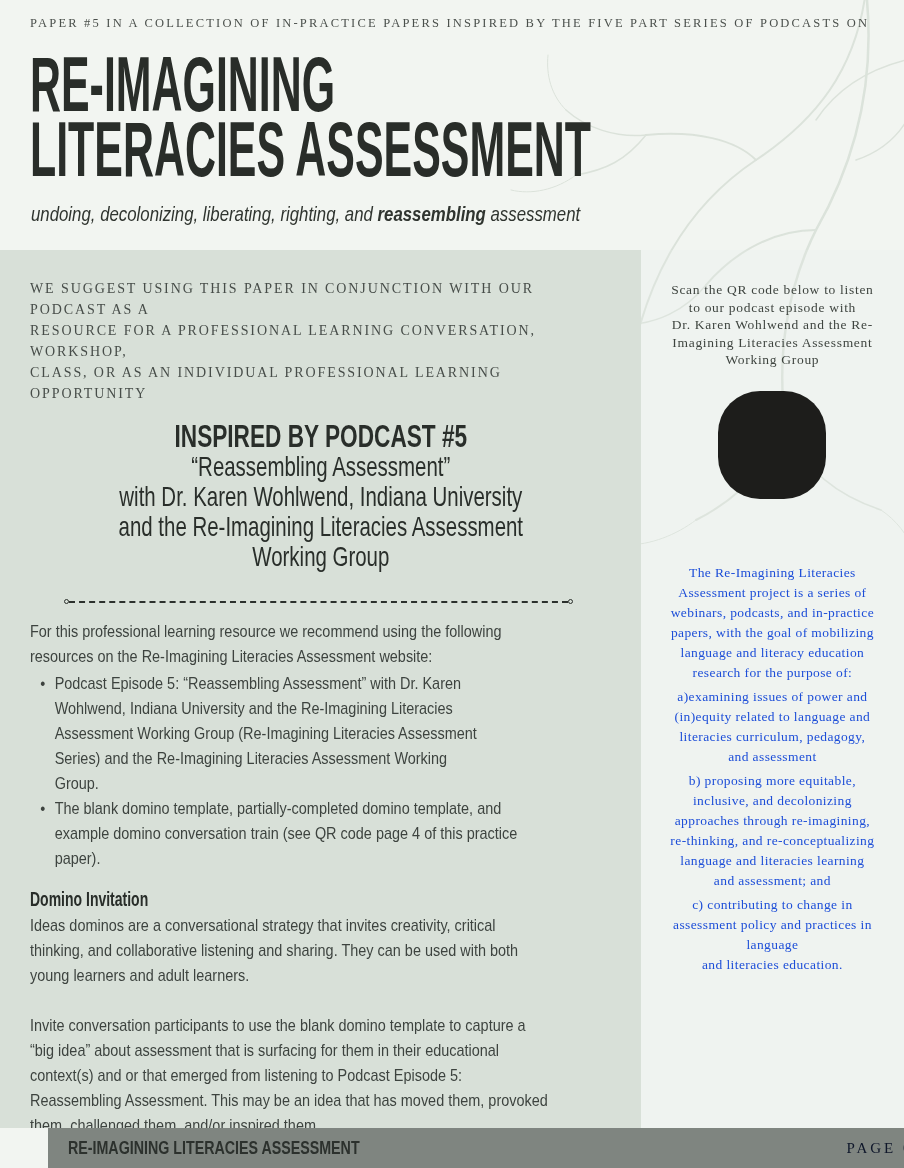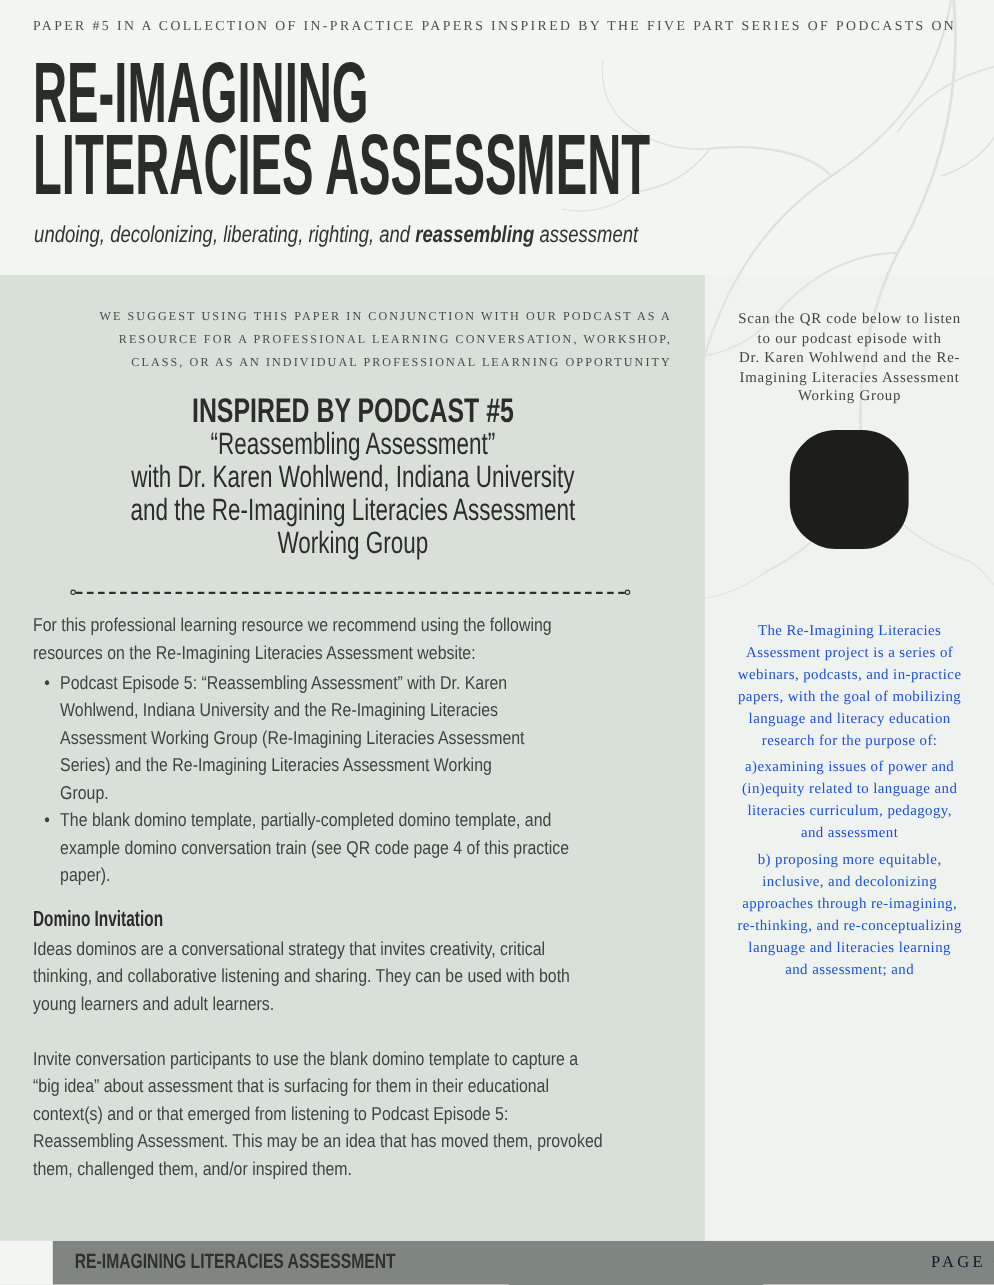--- a/index.html
+++ b/index.html
@@ -30,22 +30,22 @@
   
   .content { display:flex; width:904px; height:878px; }
   .main { position:relative; width:655px; height:878px; background:#d8e0d8; padding:28px 30px 0 30px; overflow:hidden; }
   .sidebar { position:relative; width:269px; height:878px; background:#eff3f0; padding:31px 14px 0 14px; overflow:hidden; text-align:center; }
   .sidebar .branches { top:-250px; right:-12px; opacity:.45; }
   .sidebar-inner { position:relative; z-index:1; }
 
   
   .pre { white-space:pre-line; }
   .suggestion {
-    font-family:"Liberation Serif", serif; font-size:11px; line-height:21px;
-    letter-spacing:1.9px; color:#474d49; text-align:right;
+    font-family:"Liberation Serif", serif; font-size:14px; line-height:21px;
+    letter-spacing:1.9px; color:#474d49; text-align:left;
   }
   .inspired { margin-top:17px; text-align:center; color:#292e2a;
     transform:scaleX(0.73); transform-origin:50% 0; width:137%; margin-left:-18.5%; }
   .inspired-h { font-size:31px; line-height:31px; font-weight:bold; }
   .inspired-line { font-size:28px; line-height:30px; font-weight:500; }
 
   .divider { display:flex; align-items:center; margin:27px 38px 0 34px; }
   .divider .dash { flex:1; border-top:2px dashed #2b302c; height:0; }
   .divider .dot { width:5px; height:5px; border:1.3px solid #2b302c; border-radius:50%; flex:0 0 auto; }
 
@@ -199,20 +199,24 @@
         <div class="sb-par sb-goal pre">a)examining issues of power and
 (in)equity related to language and
 literacies curriculum, pedagogy,
 and assessment</div>
         <div class="sb-par sb-goal pre">b) proposing more equitable,
 inclusive, and decolonizing
 approaches through re-imagining,
 re-thinking, and re-conceptualizing
 language and literacies learning
 and assessment; and</div>
+        <div class="sb-par sb-goal pre">c) contributing to change in
+assessment policy and practices in
+language
+and literacies education.</div>
       </div>
     </div>
   </div>
 
   <div class="footer">
     <div class="footer-title">RE-IMAGINING LITERACIES ASSESSMENT</div>
     <div class="footer-page">PAGE 01</div>
   </div>
 
 </div>

